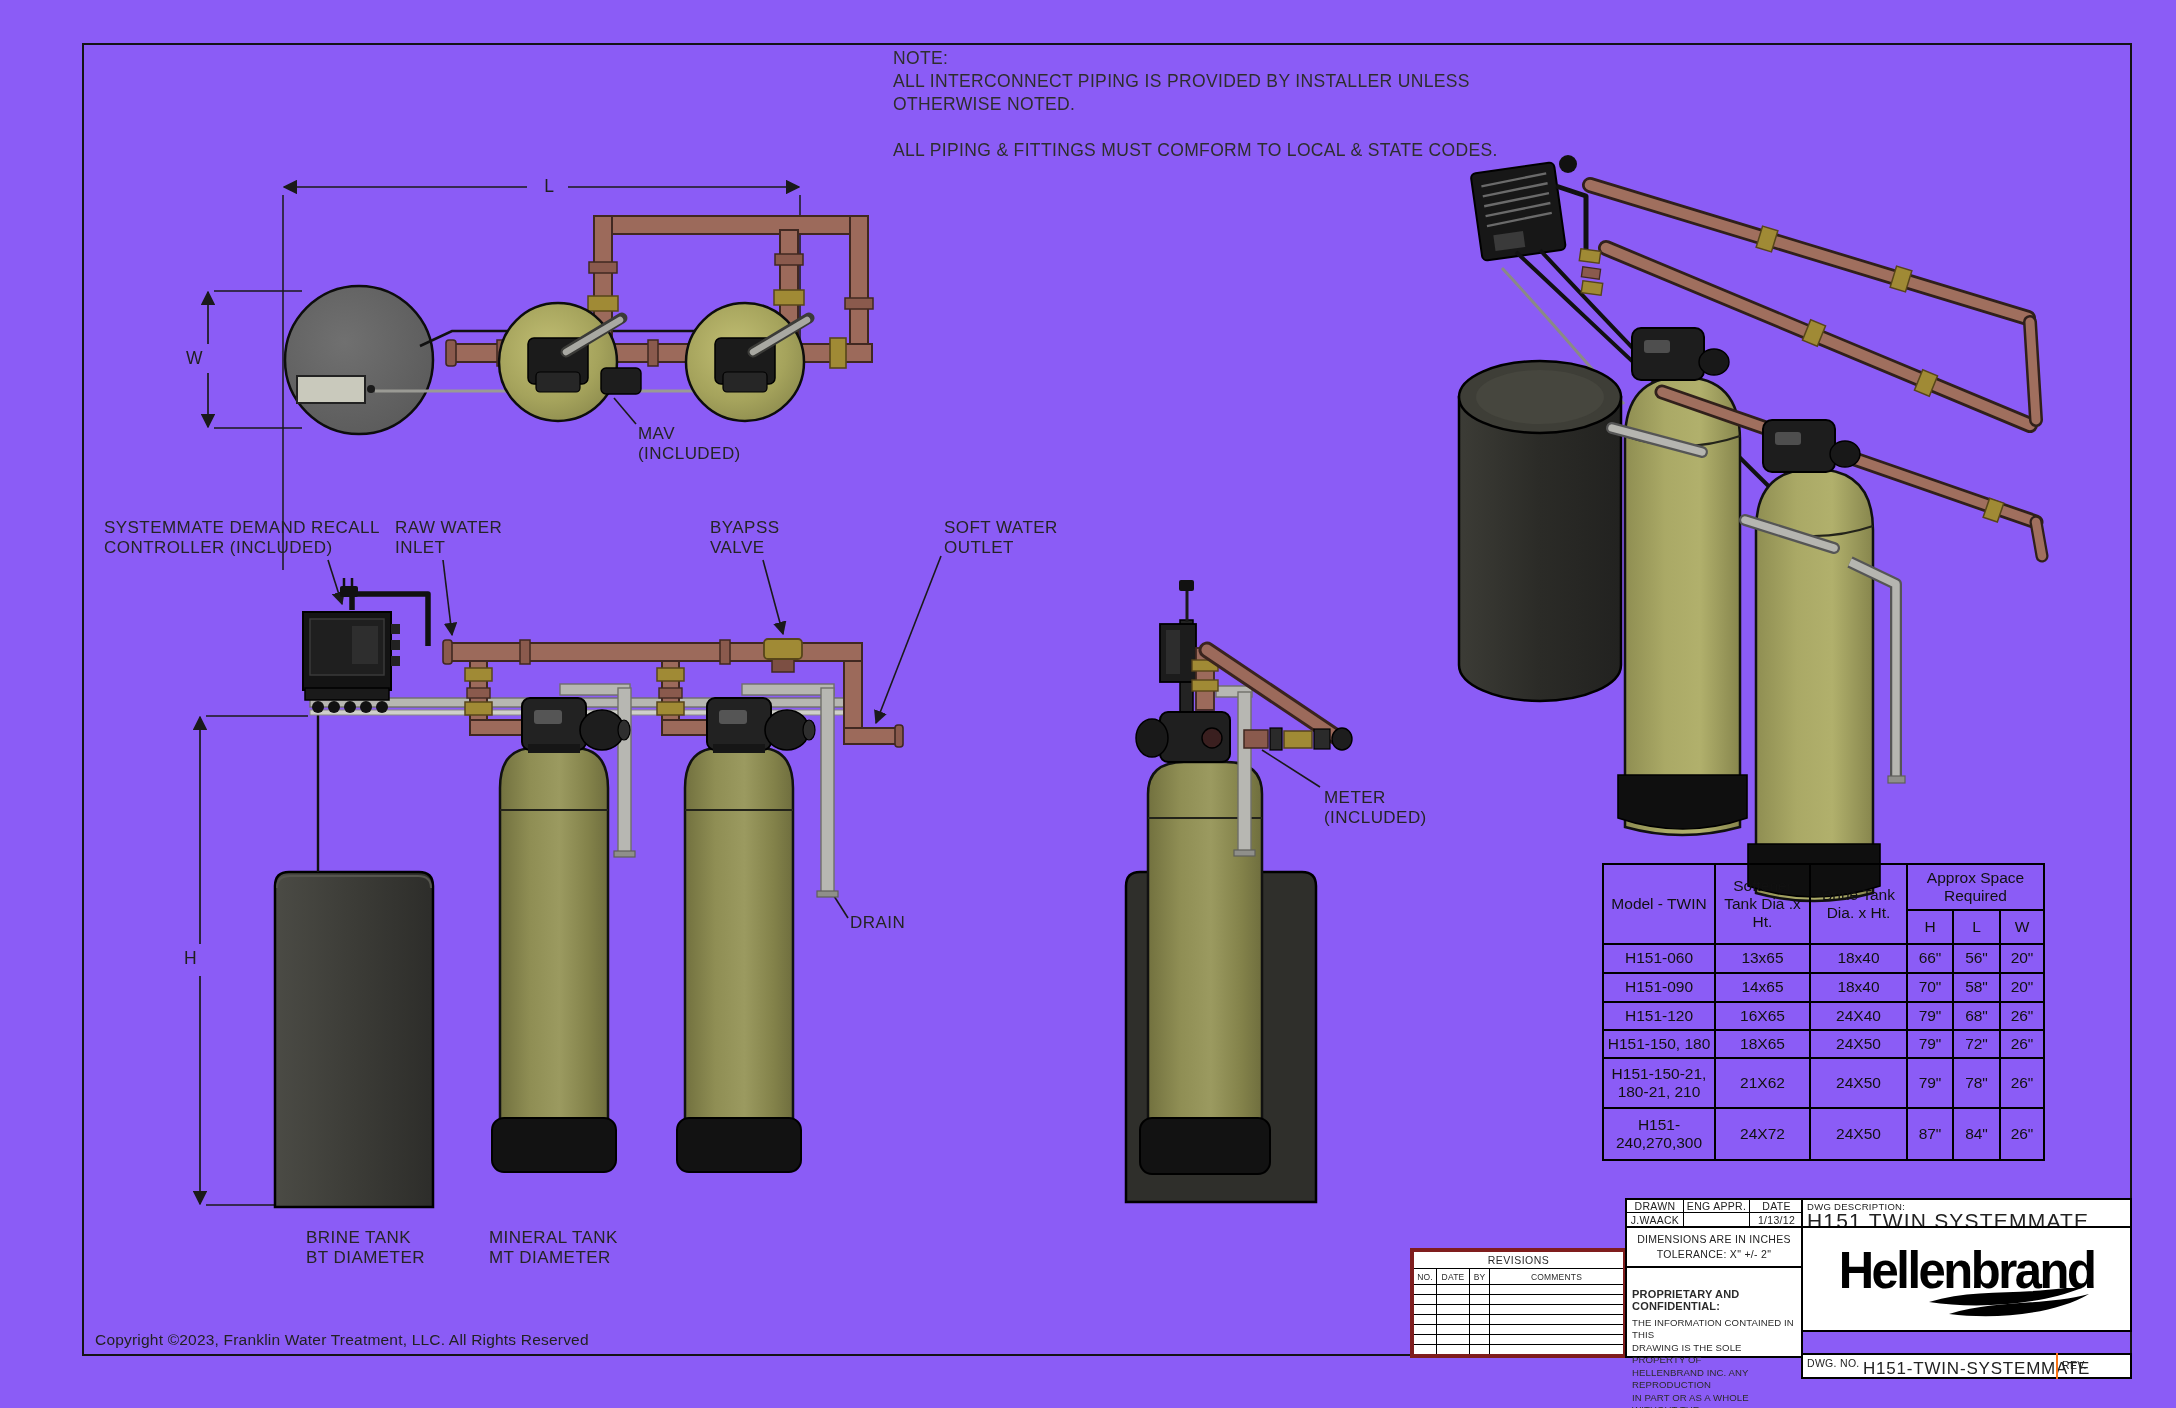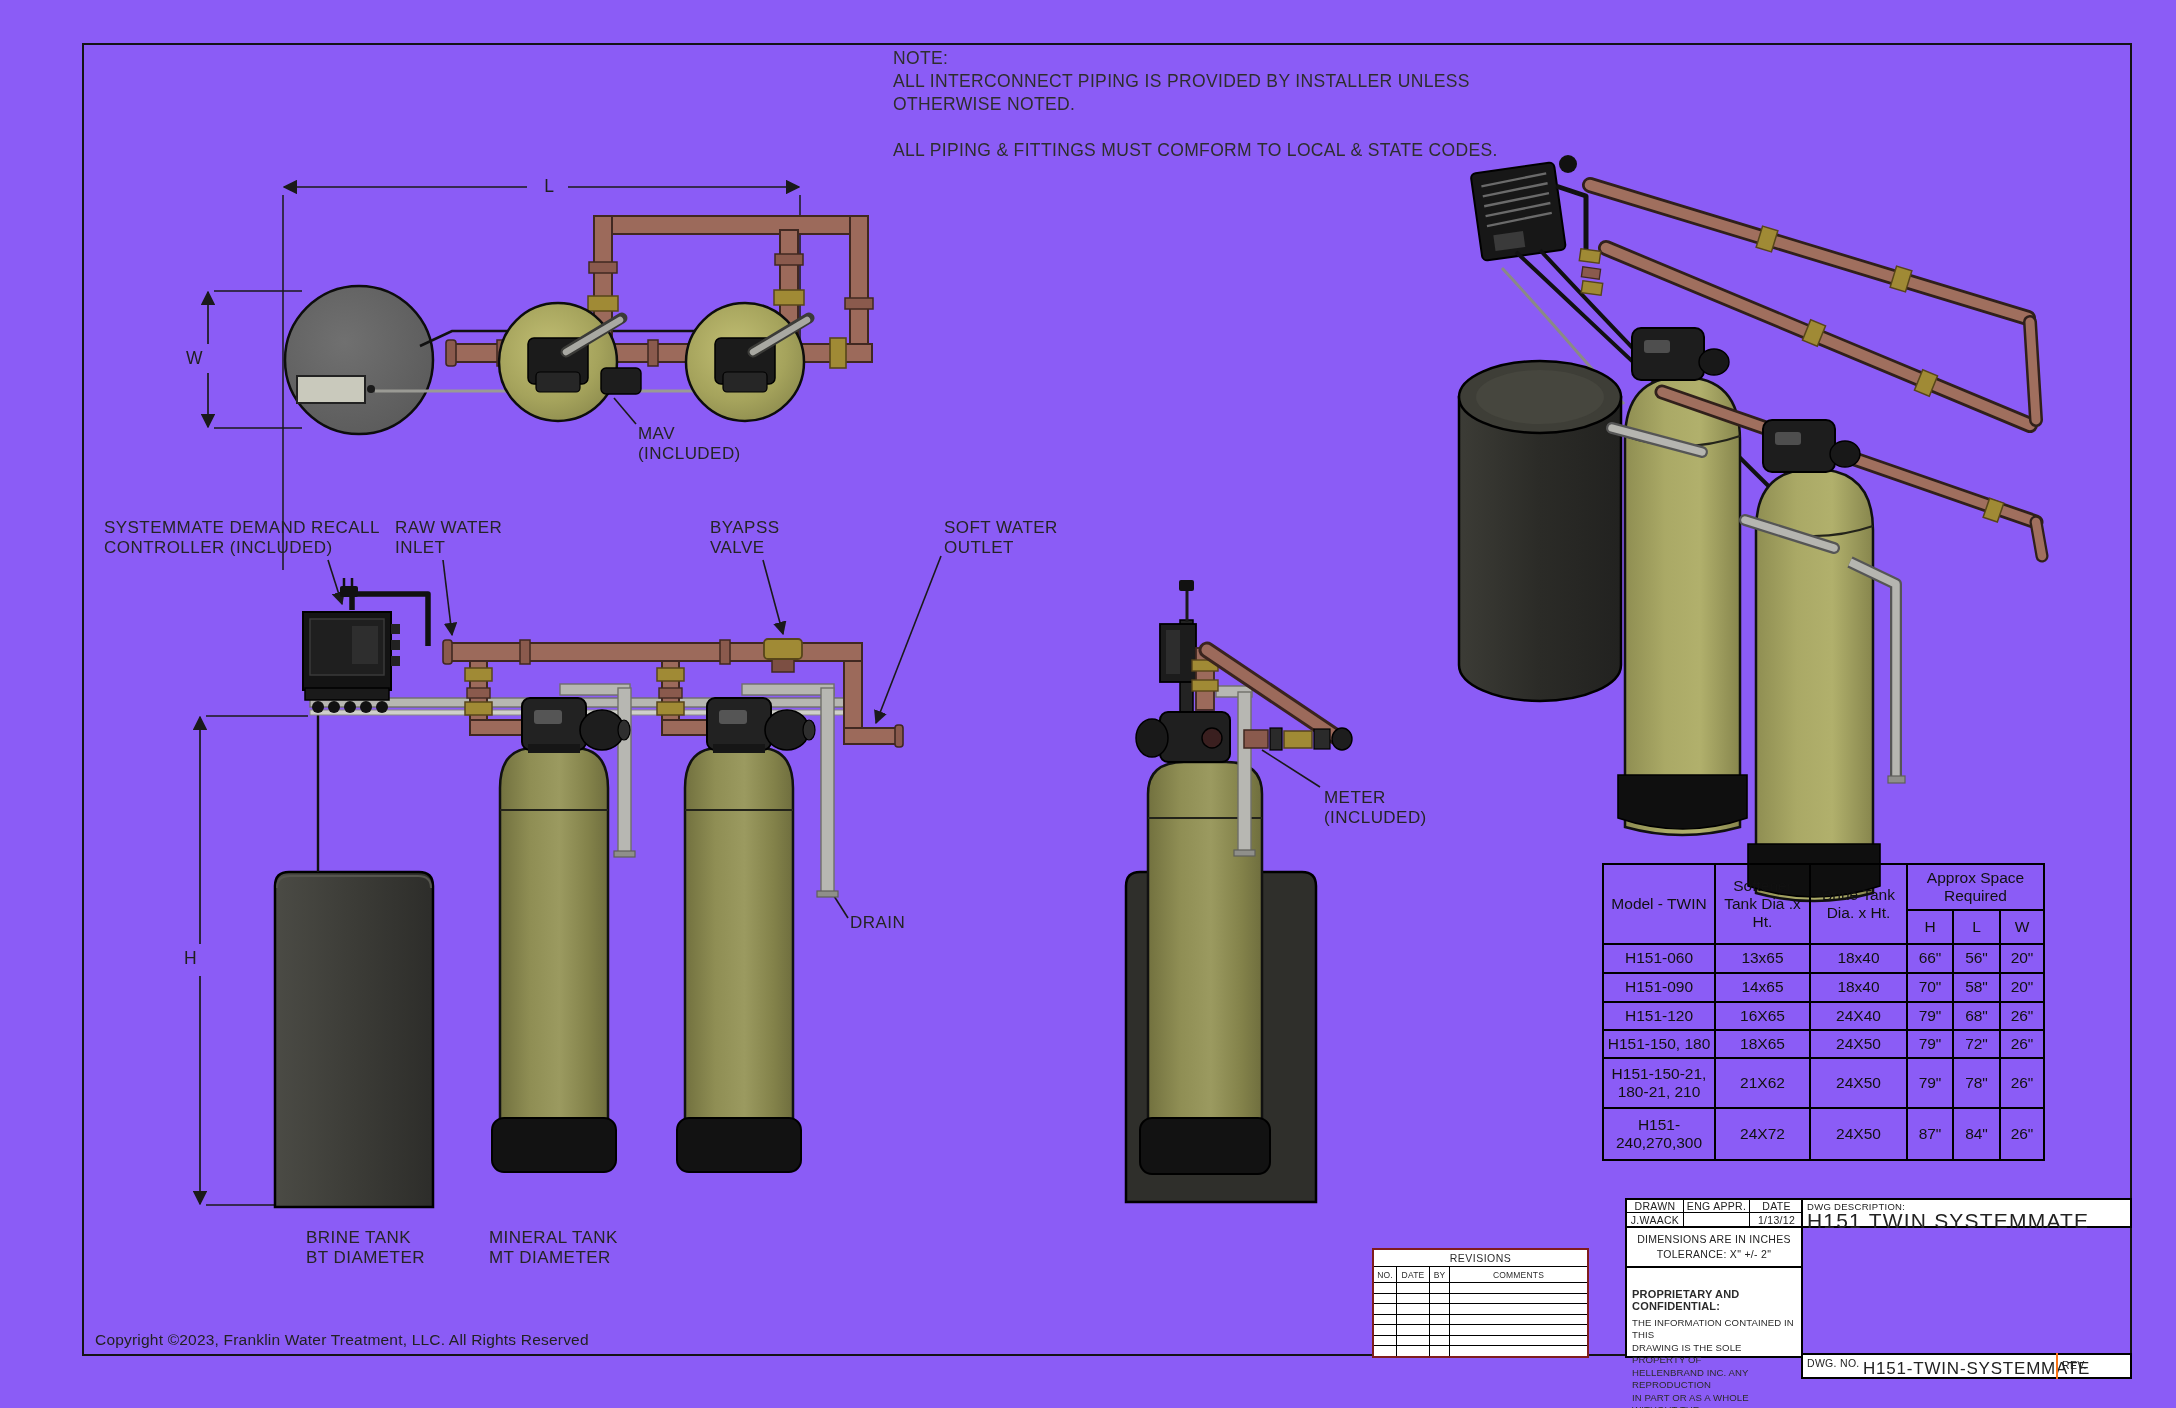--- a/index.html
+++ b/index.html
@@ -22,21 +22,21 @@
 .grid3{display:grid;grid-template-columns:57px 66px 53px;height:100%}
 .grid3 >div{border-right:1.5px solid #000;display:flex;align-items:center;justify-content:center}
 .grid3 >div:nth-child(3n){border-right:none}
 .grid3 .hdr{border-bottom:1.5px solid #000}
 .prop-title{font-size:11px;font-weight:bold;letter-spacing:.2px;margin-bottom:5px}
 .prop-body{font-size:9.6px;line-height:1.3;letter-spacing:.1px}
 .desc-big{font-size:21px;letter-spacing:1.2px;color:#222;text-align:left;margin-top:2px}
 .logo-text{font-size:49px;font-weight:bold;letter-spacing:-2.5px;color:#000;text-align:center;transform:scaleY(1.06)}
 .dwgno-big{font-size:17px;letter-spacing:.8px;color:#222}
 
-.rev{position:absolute;left:1372px;top:1248px;width:217px;height:110px;border:2px solid #7f1d1d;display:flex;flex-direction:column;background:#fff}
+.rev{position:absolute;left:1410px;top:1248px;width:217px;height:110px;border:4px solid #7f1d1d;display:flex;flex-direction:column;background:#fff}
 .rev-title{height:17px;border-bottom:1.5px solid #000;display:flex;align-items:center;justify-content:center;font-size:10.5px;letter-spacing:.5px}
 .rev-cols{display:flex;flex:1}
 .rev-col{border-right:1.5px solid #000;display:flex;flex-direction:column}
 .rev-col:last-child{border-right:none}
 .rev-colhdr{height:16px;border-bottom:1.5px solid #000;display:flex;align-items:center;justify-content:center;font-size:8.5px;letter-spacing:.2px}
 .rev-cell{flex:1;border-bottom:1.5px solid #000}
 .rev-cell:last-child{border-bottom:none}
 .copyright{left:95px;top:1331px;font-size:15.5px;letter-spacing:.2px;color:#222}
 </style>
 </head>
@@ -522,20 +522,27 @@
 IN PART OR AS A WHOLE WITHOUT THE
 WRITTEN PERMISSION OF HELLENBRAND INC.
 IS PROHIBITED.</div>
   </div>
 
   <div class="tb" style="left:1801px;top:1198px;width:331px;height:30px;padding:1px 4px">
     <div class="tb-small" style="font-size:9.5px">DWG DESCRIPTION:</div>
     <div class="desc-big" style="margin-top:-3px">H151 TWIN SYSTEMMATE</div>
   </div>
 
+  <div class="tb" style="left:1801px;top:1226px;width:331px;height:106px">
+    <div class="logo-text" style="margin-top:14px">Hellenbrand</div>
+    <svg width="331" height="34" viewBox="0 0 331 34" style="display:block;margin-top:-10px">
+      <path d="M126,14 C176,-2 232,10 292,-6 C250,16 178,22 126,14 Z" fill="#000"></path>
+      <path d="M146,26 C192,12 240,18 286,6 C252,26 194,32 146,26 Z" fill="#000"></path>
+    </svg>
+  </div>
 
   <div class="tb" style="left:1801px;top:1353px;width:331px;height:26px">
     <div style="position:absolute;left:4px;top:2px" class="tb-small">DWG.  NO.</div>
     <div class="dwgno-big" style="position:absolute;left:60px;top:4px">H151-TWIN-SYSTEMMATE</div>
     <div style="position:absolute;right:0;top:-2px;width:74px;height:26px;border-left:2px solid #f97316;padding:2px 4px">
       <span class="tb-small">REV.</span>
     </div>
   </div>
 
   <div class="txt copyright">Copyright ©2023, Franklin Water Treatment, LLC.  All Rights Reserved</div>

